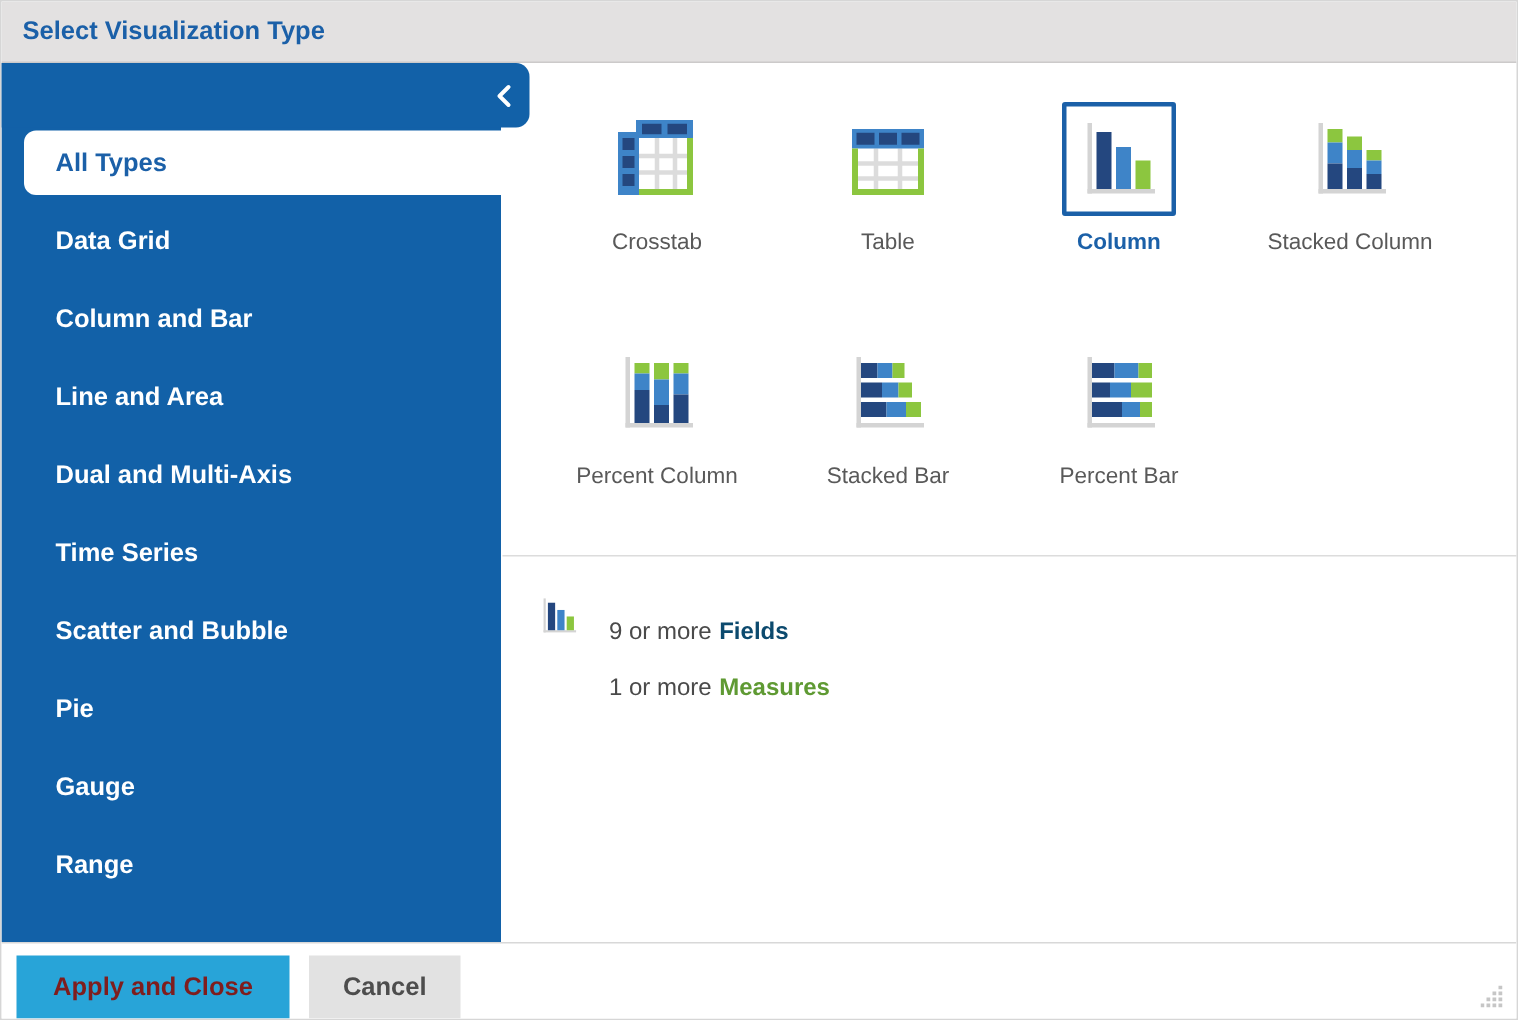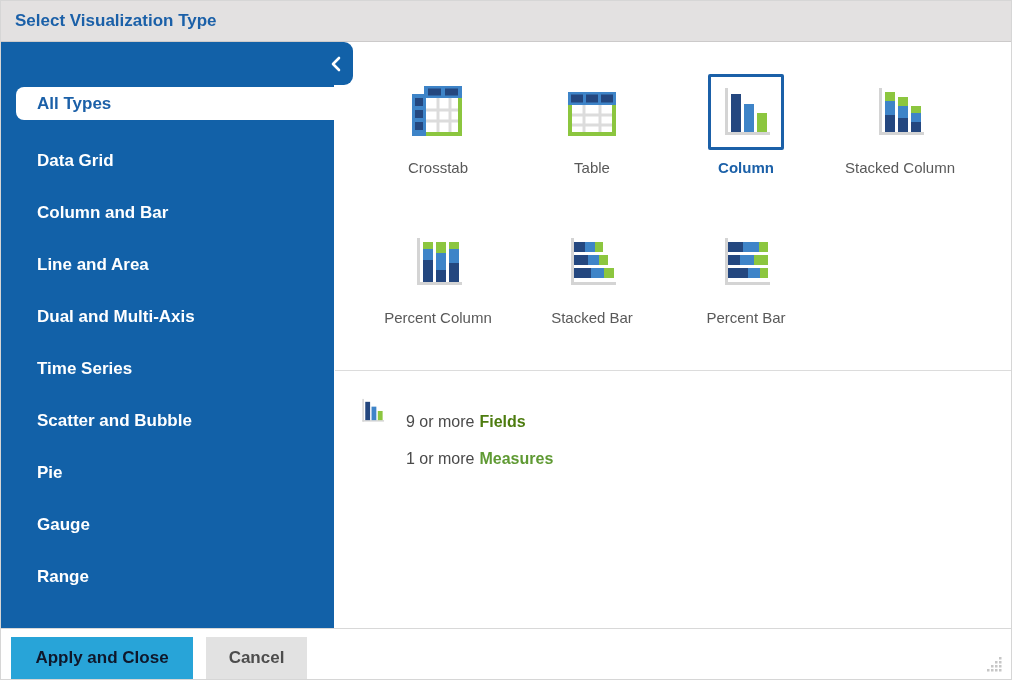--- a/index.html
+++ b/index.html
@@ -21,33 +21,33 @@
     position:absolute;left:0;top:41px;width:333px;height:586px;
     background:var(--sidebar-blue,#1261a8);
   }
   .sidebar-header{
     position:absolute;left:0;top:41px;width:352px;height:43px;
     background:var(--sidebar-blue,#1261a8);border-radius:0 9px 9px 0;
     display:flex;align-items:center;justify-content:flex-end;cursor:pointer;
   }
   .sidebar-header .chev{display:block;margin-right:10px;line-height:0;}
   .selected-side-item{
-    position:absolute;left:15px;top:86px;width:337px;height:33px;
+    position:absolute;left:15px;top:86px;width:337px;height:43px;
     background:#fff;border-radius:8px 0 0 8px;
     display:flex;align-items:center;box-sizing:border-box;padding-left:21px;
     font-size:17px;font-weight:700;color:var(--accent-blue,#1b60a8);cursor:pointer;
   }
   .side-items{position:absolute;left:0;top:134px;width:312px;}
   .side-item{
     height:52px;display:flex;align-items:center;box-sizing:border-box;padding-left:36px;
     color:#fff;font-size:17px;font-weight:600;cursor:pointer;
   }
   
   .gallery-row{position:absolute;left:360px;display:flex;}
-  .gallery-row.r1{top:73px;text-align:right;}
+  .gallery-row.r1{top:67px;text-align:right;}
   .gallery-row.r2{top:223px;}
   .tile{width:154px;display:flex;flex-direction:column;align-items:center;cursor:pointer;}
   .icon-box{
     width:76px;height:76px;box-sizing:border-box;border:3px solid transparent;border-radius:2px;
     display:flex;align-items:center;justify-content:center;background:#fff;
   }
   .tile.selected .icon-box{border-color:var(--accent-blue,#1b60a8);}
   .tile-label{margin-top:9px;font-size:15px;color:#595959;white-space:nowrap;}
   .tile.selected .tile-label{color:var(--accent-blue,#1b60a8);font-weight:700;}
   
@@ -62,21 +62,21 @@
   .req-link{font-weight:700;margin-left:5px;}
   
   .footer{
     position:absolute;left:0;top:627px;width:100%;height:51px;background:#fff;
     border-top:1px solid #d8d8d8;box-sizing:content-box;
   }
   .btn{
     position:absolute;top:8px;height:42px;border:none;border-radius:0;
     font-family:"Liberation Sans",sans-serif;font-size:17px;font-weight:700;cursor:pointer;
   }
-  .btn-apply{left:10px;width:182px;background:var(--apply-bg,#28a4d8);color:#0f172a;}
+  .btn-apply{left:10px;width:182px;background:var(--apply-bg,#28a4d8);color:#7f1d1d;}
   .btn-cancel{left:205px;width:101px;background:#e2e2e2;color:#4d4d4d;}
   .resize-grip{position:absolute;right:8px;bottom:7px;line-height:0;cursor:nwse-resize;}
 </style>
 </head>
 <body>
 
 <div class="app">
 
   <div class="titlebar">
     <span class="title">Select Visualization Type</span>
@@ -242,21 +242,21 @@
   <div class="selection-panel">
     <span class="mini" id="mini-icon"><svg width="27" height="27" viewBox="0 0 56 56" xmlns="http://www.w3.org/2000/svg">
           <rect x="7" y="4" width="3" height="47" fill="#d4d4d4"></rect>
               <rect x="7" y="48" width="45" height="3" fill="#d4d4d4"></rect>
           <rect x="13" y="10" width="10" height="38" fill="#24477f"></rect>
               <rect x="26" y="20" width="10" height="28" fill="#3e84c8"></rect>
               <rect x="39" y="29" width="10" height="19" fill="#8cc63f"></rect>
         </svg></span>
     <div class="sel-text">
       <div id="req-lines">
-          <div class="req-line"><span>9 or more</span><span class="req-link" style="color: #4d7c0f;">Fields</span></div>
+          <div class="req-line"><span>9 or more</span><span class="req-link" style="color: #0c4a6e;">Fields</span></div>
           <div class="req-line"><span>1 or more</span><span class="req-link" style="color: rgb(95, 154, 51);">Measures</span></div>
         </div>
     </div>
   </div>
 
   <div class="footer">
     <button class="btn btn-apply">Apply and Close</button>
     <button class="btn btn-cancel">Cancel</button>
     <span class="resize-grip">
       <svg width="16" height="16" xmlns="http://www.w3.org/2000/svg">

